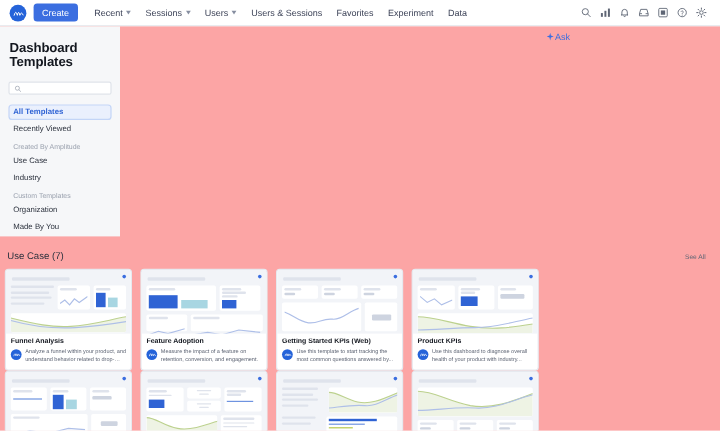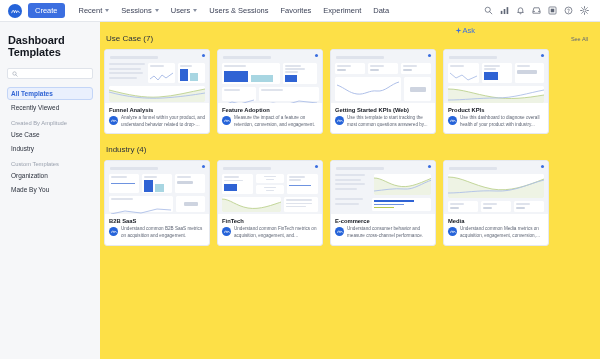--- a/index.html
+++ b/index.html
@@ -52,21 +52,21 @@
     padding: 2px 5px; white-space: nowrap; margin-top: 39px;
   }
   .topicon {
     width: 16px; height: 22px;
     display: flex; align-items: center; justify-content: center;
     cursor: pointer;
   }
   .topicon svg { display: block; }
 
   
-  .page { display: flex; height: 337px; background: #fde047; }
+  .page { display: flex; height: 337px; background: #fca5a5; flex-direction: column; }
 
   
   .sidebar {
     width: 100px; flex: none;
     background: #f6f7f9;
     padding: 10px 7px 0 7px;
   }
   .page-title {
     font-size: 11px; font-weight: bold; color: #13171f;
     margin: 2px 0 10px 1px; letter-spacing: -0.1px;
@@ -444,23 +444,20 @@
                   <path d="M1 9 Q3 2 4.6 9 Q6 2.5 7.4 9 Q9 4 11 8.6" fill="none" stroke="#fff" stroke-width="1.2" stroke-linecap="round"></path>
                 </svg>
             </div>
             <div class="card-desc">Use this dashboard to diagnose overall health of your product with industry...</div>
           </div>
         </div>
       </div>
 
     </div>
 
-    <div class="section-head section2">
-      <div class="section-title">Industry (4)</div>
-    </div>
 
     <div class="card-row">
 
       <div class="card">
         <div class="thumb">
           <div class="thumb-dot"></div>
           <div class="sk" style="width:48px;height:3px;margin:2px 0 4px 1px;"></div>
           <div style="display:flex;gap:3px;">
             <div class="panel" style="flex:1;height:19px;padding:2px;">
               <div class="sk" style="width:16px;height:1.5px;margin-bottom:5px;"></div>

